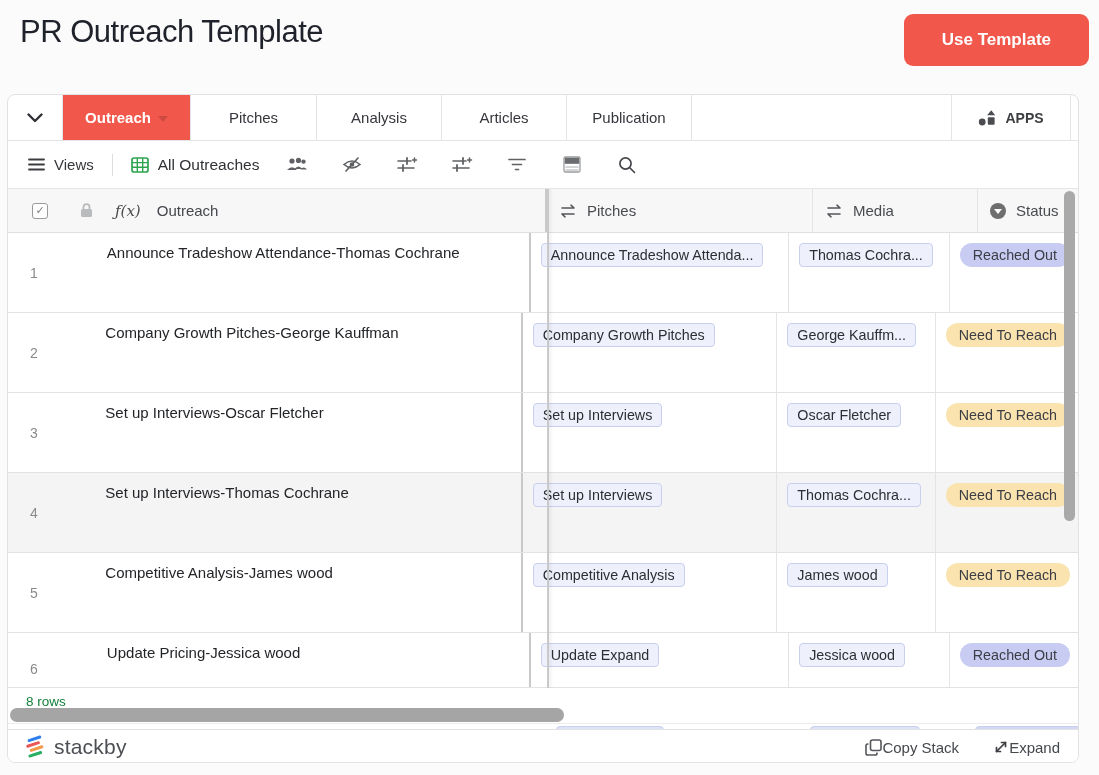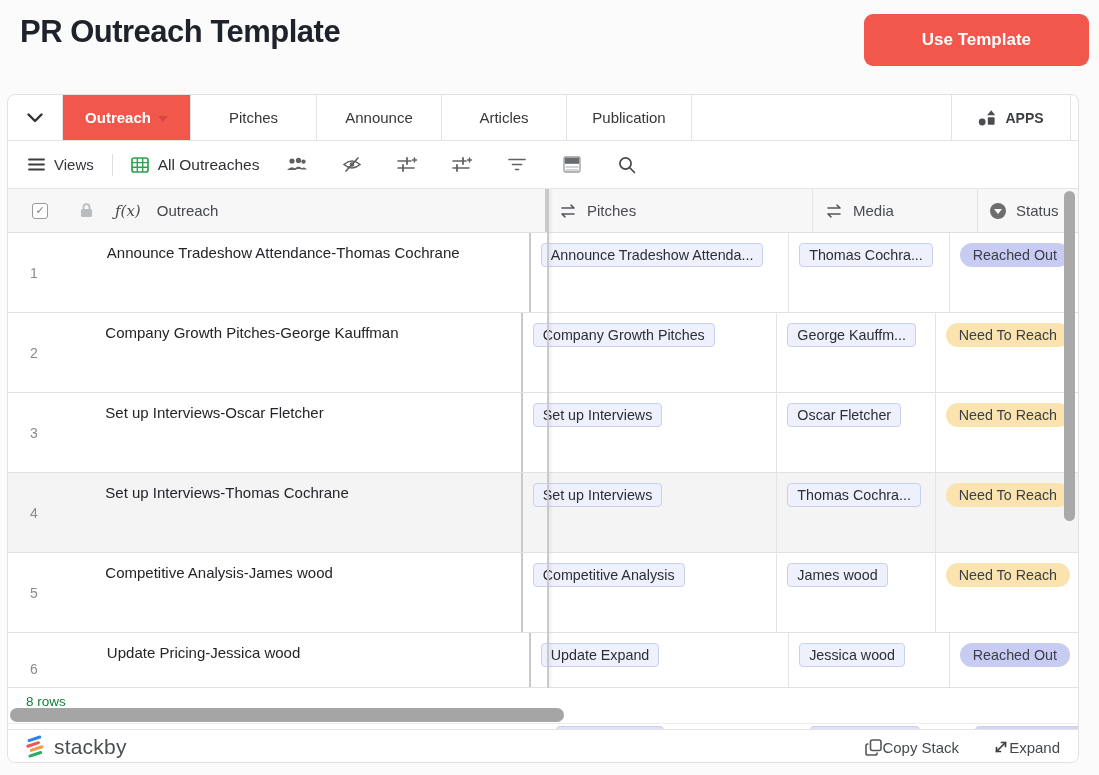--- a/index.html
+++ b/index.html
@@ -9,23 +9,23 @@
     --border:#E4E4E6; --border-strong:#C9C9C9;
   }
   *{box-sizing:border-box;margin:0;padding:0;}
   html,body{width:1099px;height:775px;}
   body{
     font-family:"Liberation Sans","DejaVu Sans",sans-serif;
     background:#FBFBFC; color:#2b2d31; overflow:hidden; position:relative;
   }
   
   .page-header{position:absolute;left:20px;top:10px;right:10px;height:80px;}
-  .page-title{font-size:31px;font-weight:bold;color:#1F222A;letter-spacing:-0.5px;padding-top:4px;}
+  .page-title{font-size:31px;font-weight:normal;color:#1F222A;letter-spacing:-0.5px;padding-top:4px;}
   .use-btn{
-    position:absolute;right:0;top:4px;height:52px;padding:0 58px;
+    position:absolute;right:0;top:4px;height:52px;padding:0 38px;
     background:var(--accent);color:#fff;font-size:17px;font-weight:bold;
     border:none;border-radius:9px;cursor:pointer;font-family:inherit;
   }
   
   .card{
     position:absolute;left:7px;top:94px;width:1072px;height:669px;
     background:#fff;border:1px solid #E2E2E4;border-radius:8px;overflow:hidden;
   }
   
   .tabbar{height:46px;display:flex;align-items:stretch;border-bottom:1px solid var(--border);}
@@ -117,21 +117,21 @@
       </svg>
     </div>
     <div class="tab active" style="width:128px">
       <span>Outreach</span>
       <span class="caret"></span>
     </div>
     <div class="tab" style="width:126px">
       <span>Pitches</span>
     </div>
     <div class="tab" style="width:125px">
-      <span>Announce</span>
+      <span>Analysis</span>
     </div>
     <div class="tab" style="width:125px">
       <span>Articles</span>
     </div>
     <div class="tab" style="width:125px">
       <span>Publication</span>
     </div>
     <div class="tab-spacer"></div>
     <div class="apps-cell">
       <svg width="19" height="18" viewBox="0 0 19 18">

